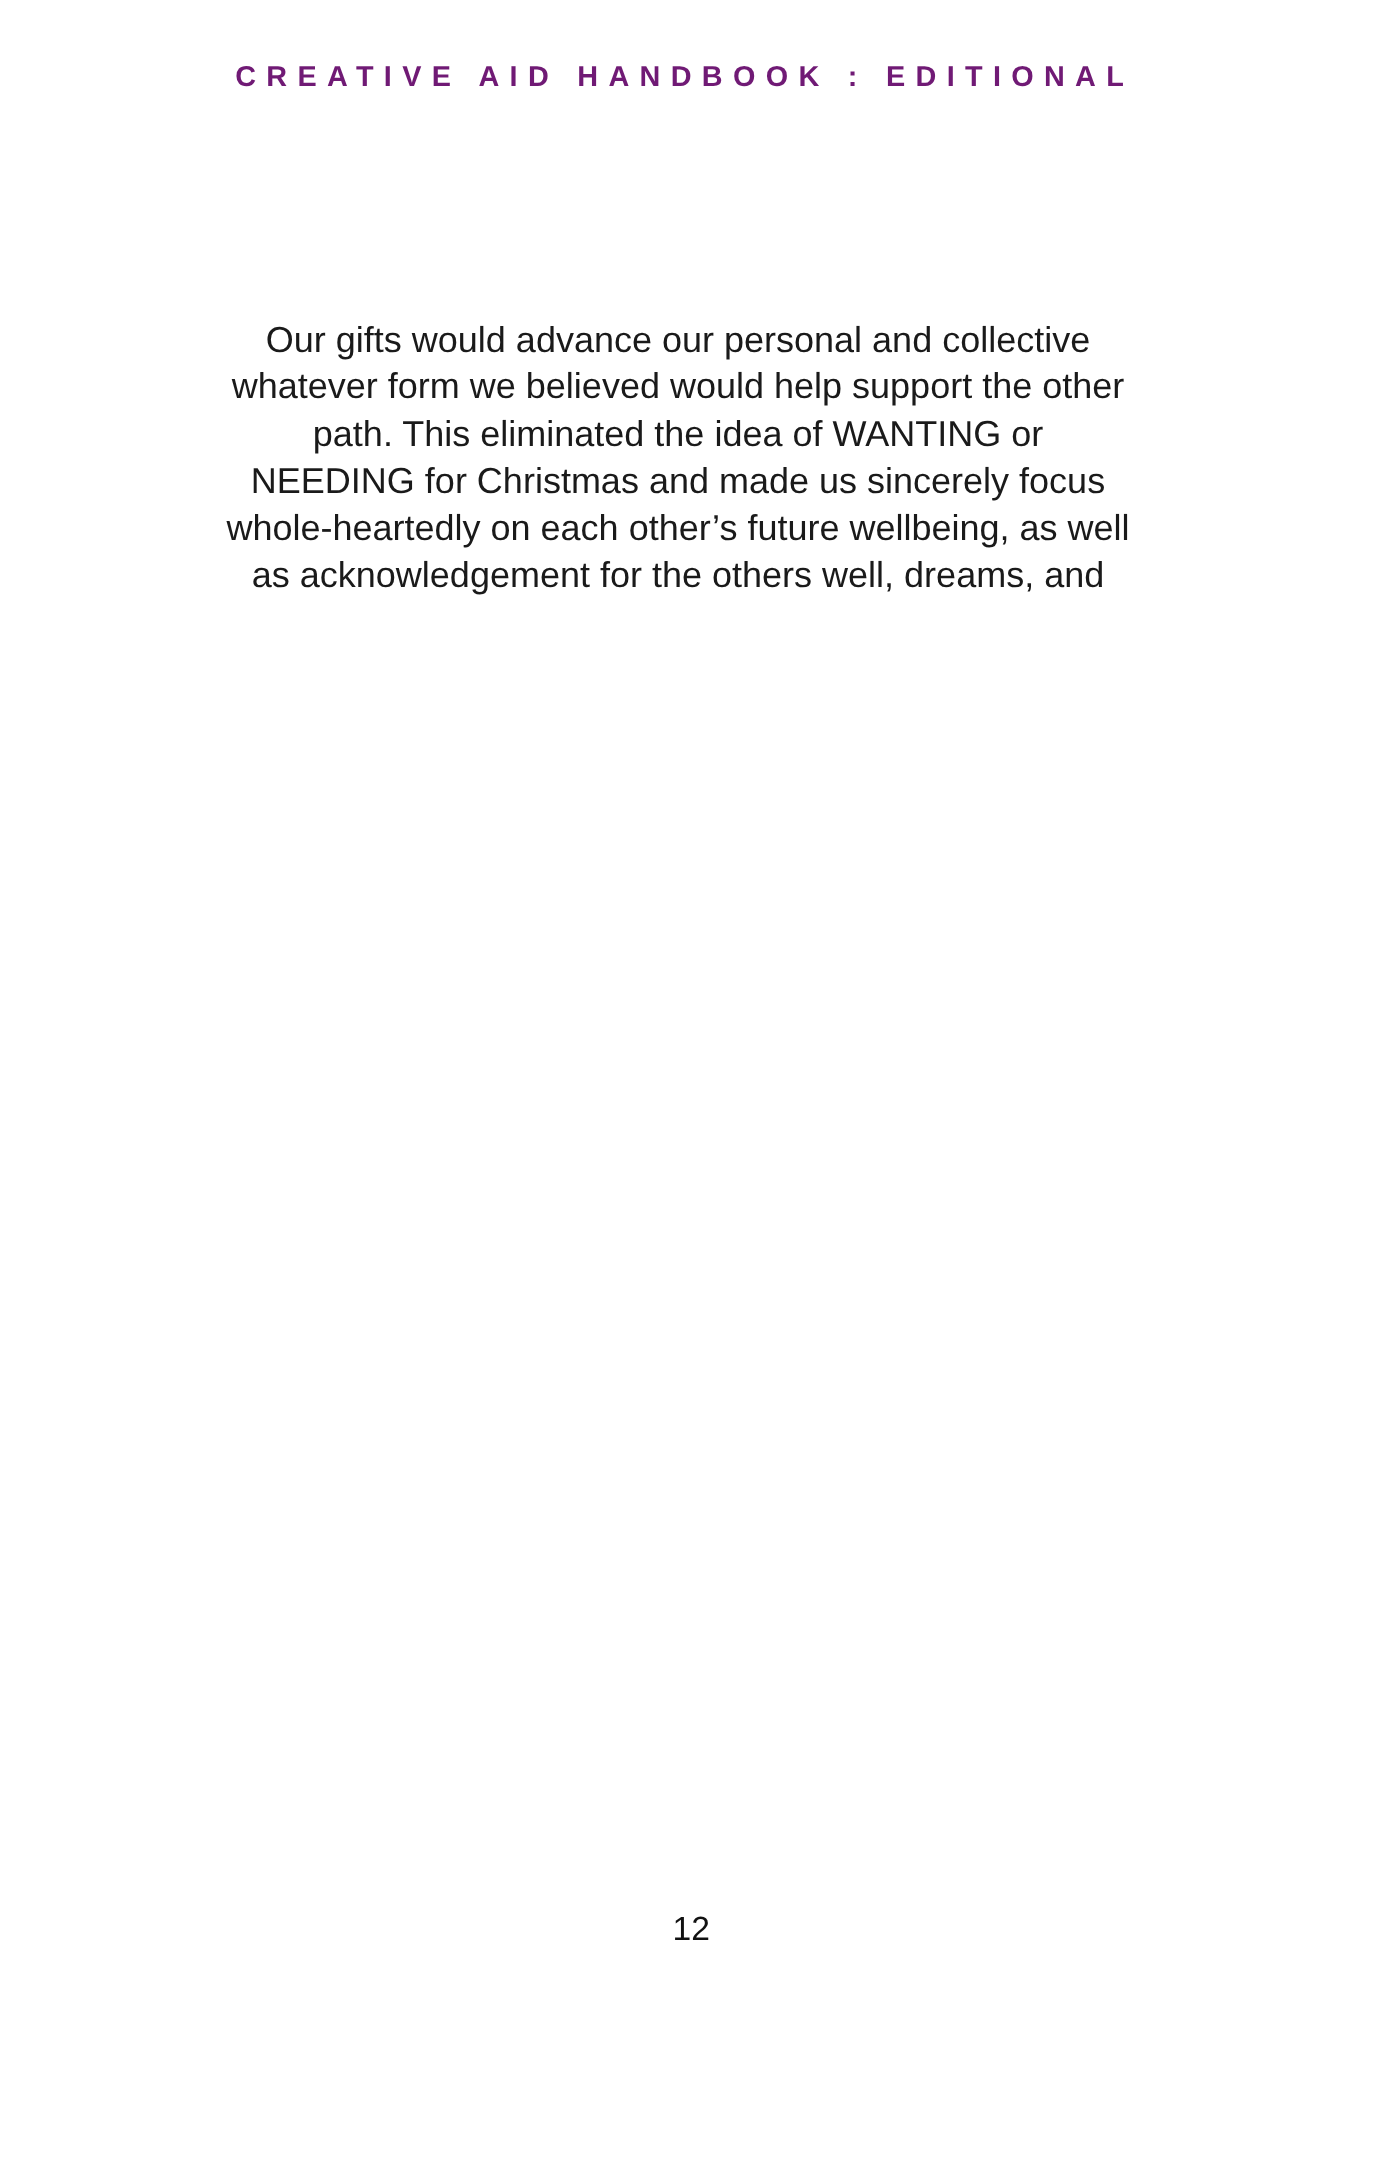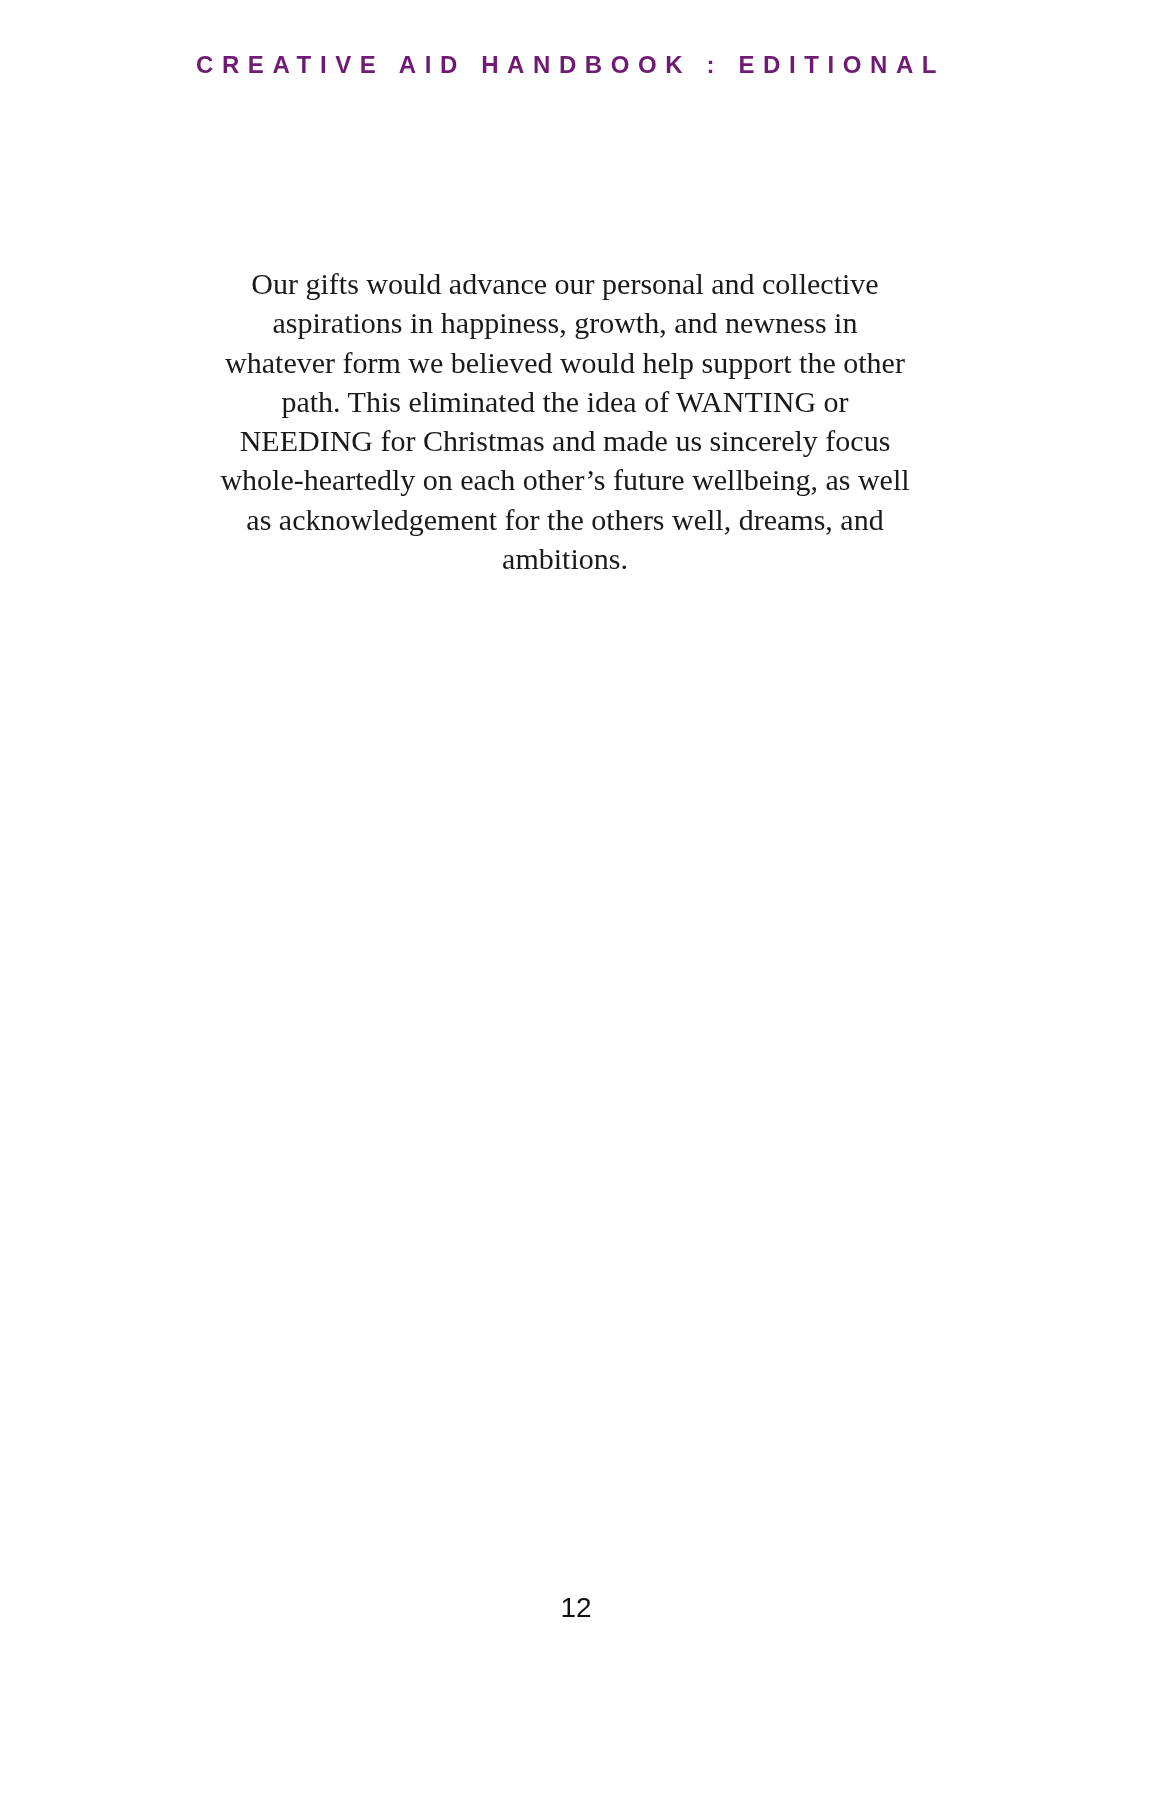--- a/index.html
+++ b/index.html
@@ -26,21 +26,21 @@
       white-space: nowrap;
       color: #701a75;
       line-height: 30px;
     }
     .body-text {
       position: absolute;
       top: 264px;
       left: 180px;
       width: 770px;
       text-align: center;
-      font-family: Liberation Serif, serif;
+      font-family: Liberation Sans, sans-serif;
       font-size: 30px;
       line-height: 39.3px;
       color: #1a1a1a;
     }
     .body-text .line {
       display: block;
       white-space: nowrap;
     }
     .page-number {
       position: absolute;
@@ -53,22 +53,20 @@
       color: #111111;
     }
   </style>
 </head>
 <body>
 
 <div class="running-header">CREATIVE AID HANDBOOK : EDITIONAL</div>
 
 <div class="body-text">
   <span class="line">Our gifts would advance our personal and collective</span>
-  <span class="line">aspirations in happiness, growth, and newness in</span>
   <span class="line">whatever form we believed would help support the other</span>
   <span class="line">path. This eliminated the idea of WANTING or</span>
   <span class="line">NEEDING for Christmas and made us sincerely focus</span>
   <span class="line">whole-heartedly on each other’s future wellbeing, as well</span>
   <span class="line">as acknowledgement for the others well, dreams, and</span>
-  <span class="line">ambitions.</span>
 </div>
 
 <div class="page-number">12</div>
 
 </body></html>

